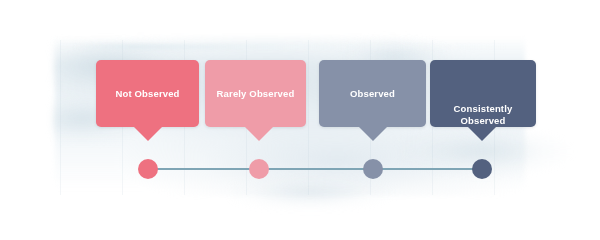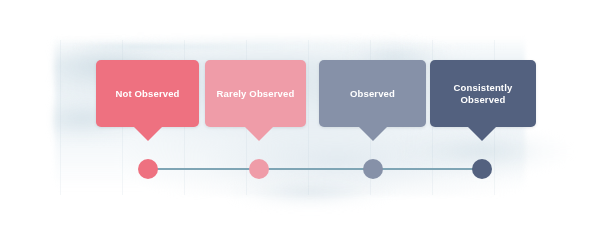--- a/index.html
+++ b/index.html
@@ -161,21 +161,21 @@
       <div class="card" style="left: 205px; width: 101px; top: 60px; height: 67px; background: rgb(239, 156, 168);">
         <span class="card-label">Rarely Observed</span>
       </div>
       <div class="pointer" style="left: 244px; top: 126px; border-top: 15px solid rgb(239, 156, 168);"></div>
       <div class="dot" style="left: 249px; top: 159px; width: 20px; height: 20px; background: rgb(239, 156, 168);"></div>
       <div class="card" style="left: 319px; width: 107px; top: 60px; height: 67px; background: rgb(134, 145, 168);">
         <span class="card-label">Observed</span>
       </div>
       <div class="pointer" style="left: 358px; top: 126px; border-top: 15px solid rgb(134, 145, 168);"></div>
       <div class="dot" style="left: 363px; top: 159px; width: 20px; height: 20px; background: rgb(134, 145, 168);"></div>
-      <div class="card" style="left: 430px; width: 106px; top: 60px; height: 67px; background: rgb(83, 97, 127);">
+      <div class="card" style="left: 430px; width: 106px; top: 60px; height: 67px; background: rgb(83, 97, 127); align-items: flex-end;">
         <span class="card-label">Consistently
 Observed</span>
       </div>
       <div class="pointer" style="left: 467px; top: 126px; border-top: 15px solid rgb(83, 97, 127);"></div>
       <div class="dot" style="left: 472px; top: 159px; width: 20px; height: 20px; background: rgb(83, 97, 127);"></div>
     </div>
 
 </div>
 
 </body></html>

